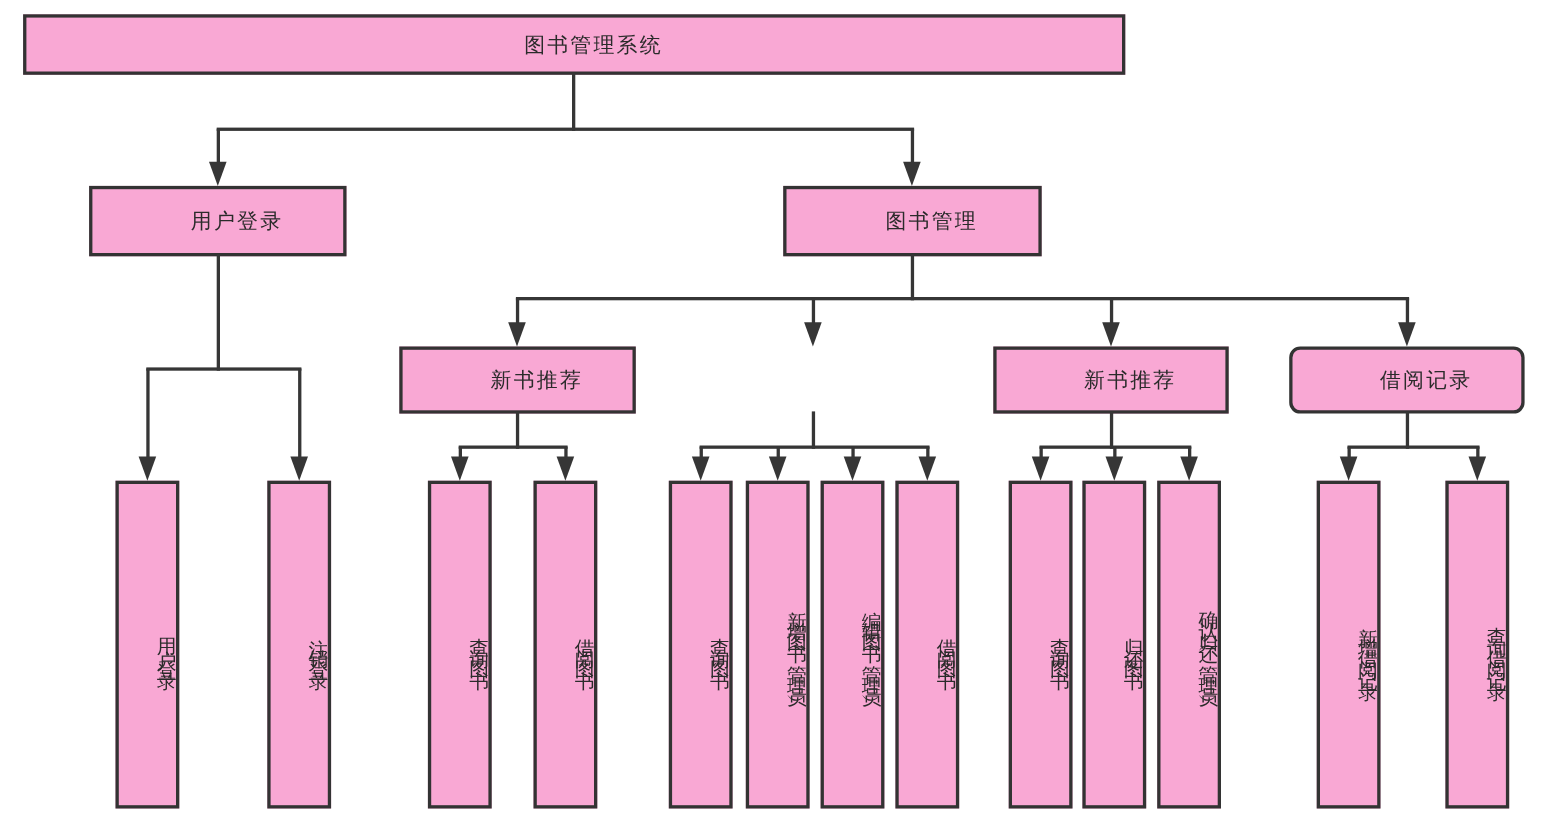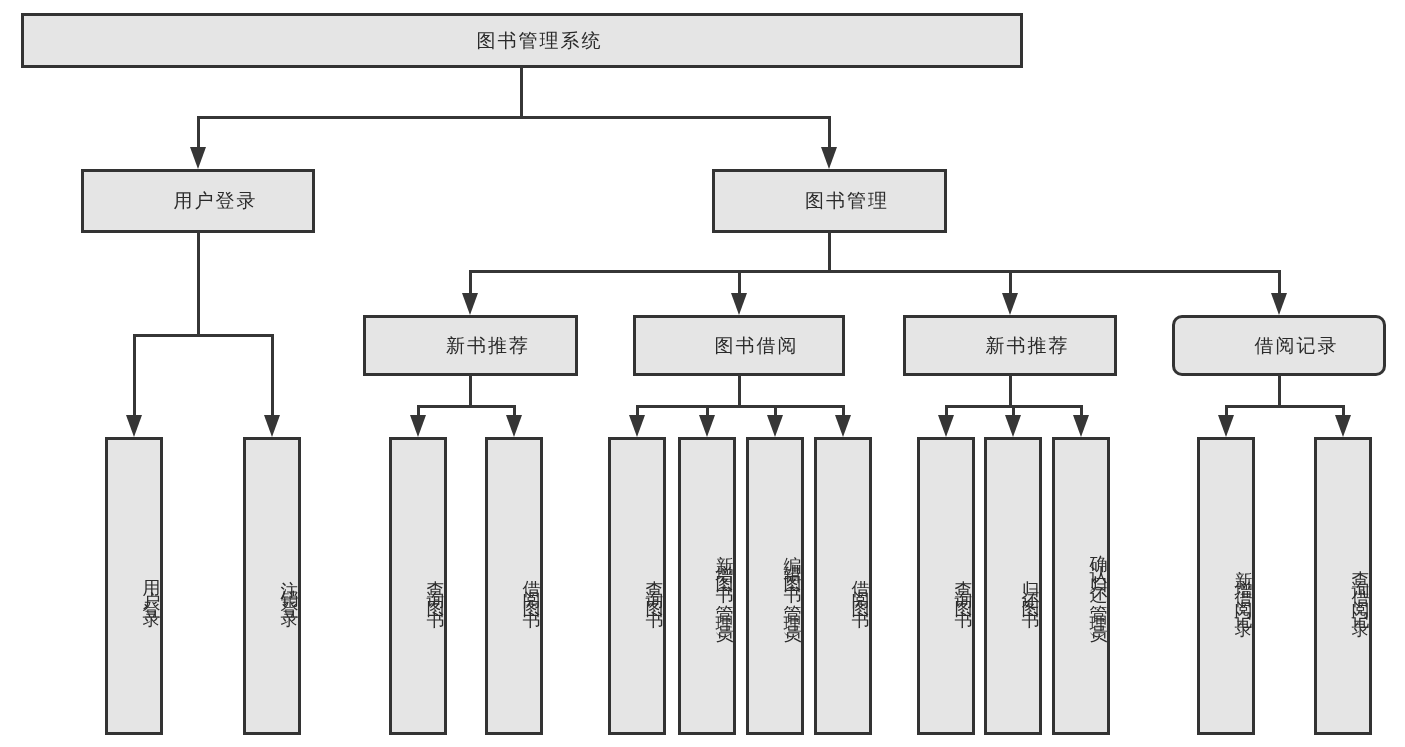--- a/index.html
+++ b/index.html
@@ -6,21 +6,21 @@
   #canvas {
     position:relative;
     width:1405px; height:747px;
     background:#ffffff;
     font-family:"Liberation Sans", sans-serif;
     overflow:hidden;
   }
   .node, .leaf {
     position:absolute;
     box-sizing:border-box;
-    background:#e5e5e5;
+    background:#f9a8d4;
     border:3px solid #333333;
     display:flex; align-items:center; justify-content:center;
     color:#2b2b2b;
     padding-left:35px;
   }
   .node { font-size:19px; letter-spacing:2px; }
   .leaf { width:58px; height:298px; }
   .vtext {
     writing-mode:vertical-rl;
     text-orientation:mixed;
@@ -57,23 +57,20 @@
 
   <div class="node" style="left:81px; top:169px; width:234px; height:64px;">
     <span>用户登录</span>
   </div>
   <div class="node" style="left:363px; top:315px; width:215px; height:61px;">
     <span>新书推荐</span>
   </div>
 
   <div class="node" style="left:712px; top:169px; width:235px; height:64px;">
     <span>图书管理</span>
-  </div>
-  <div class="node" style="left:633px; top:315px; width:212px; height:61px;">
-    <span>图书借阅</span>
   </div>
   <div class="node" style="left:903px; top:315px; width:214px; height:61px;">
     <span>新书推荐</span>
   </div>
   <div class="node" style="left:1172px; top:315px; width:214px; height:61px;border-radius:10px;">
     <span>借阅记录</span>
   </div>
 
   <div class="leaf" style="left:105px; top:437px;">
     <span class="vtext">用户登录</span>

